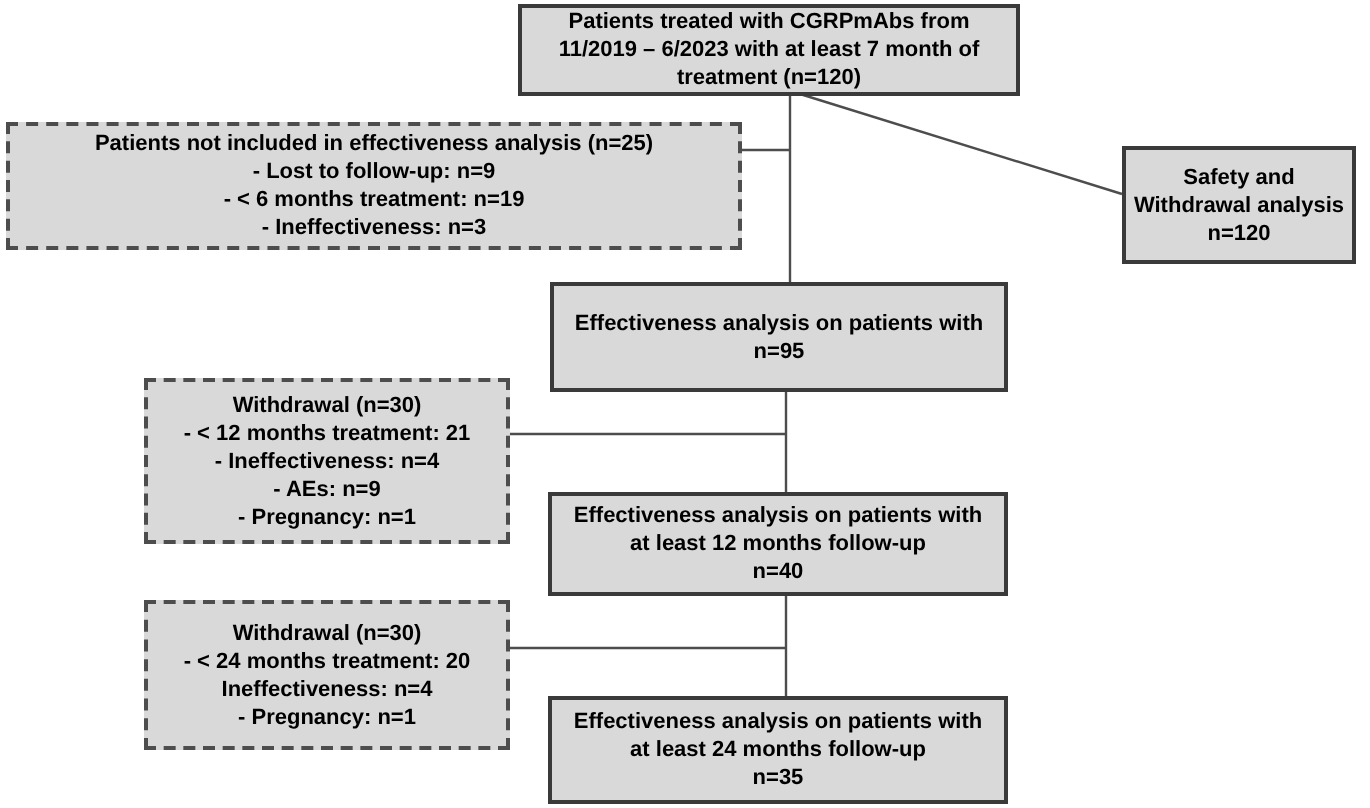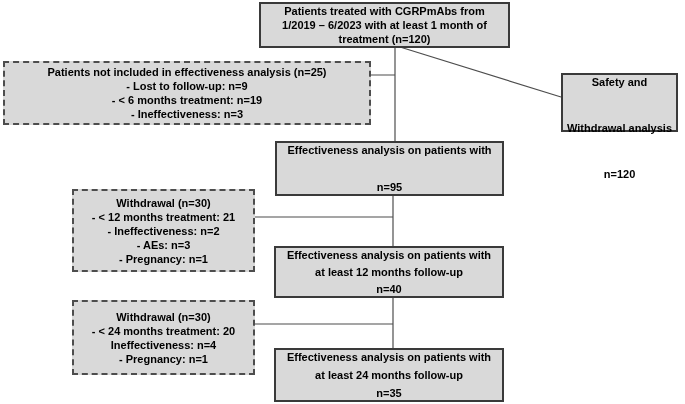--- a/index.html
+++ b/index.html
@@ -25,68 +25,68 @@
     flex-direction: column;
     align-items: center;
     justify-content: center;
     text-align: center;
     box-sizing: border-box;
     color: #000000;
     font-weight: bold;
     font-size: 11px;
     line-height: 14px;
   }
-  .box.solid  { border: 2px solid #3a3a3a; justify-content: space-between; }
+  .box.solid  { border: 2px solid #3a3a3a; }
   .box.dashed { border: 2px dashed #4d4d4d; }
   .ln { display: block; white-space: nowrap; }
 </style>
 </head>
 <body>
 
 <div class="canvas">
 
   <svg class="connectors" viewBox="0 0 685 404" xmlns="http://www.w3.org/2000/svg">
     <line x1="395" y1="47" x2="395" y2="141" stroke="#4d4d4d" stroke-width="1.2"></line>
     <line x1="393" y1="196" x2="393" y2="246" stroke="#4d4d4d" stroke-width="1.2"></line>
     <line x1="393" y1="298" x2="393" y2="348" stroke="#4d4d4d" stroke-width="1.2"></line>
     <line x1="311" y1="75" x2="395" y2="75" stroke="#4d4d4d" stroke-width="1.2"></line>
     <line x1="255" y1="217" x2="393" y2="217" stroke="#4d4d4d" stroke-width="1.2"></line>
     <line x1="255" y1="324" x2="393" y2="324" stroke="#4d4d4d" stroke-width="1.2"></line>
     <line x1="400" y1="47" x2="561" y2="97" stroke="#4d4d4d" stroke-width="1.2"></line>
   </svg>
 
   <div class="box solid" style="left:259px; top:2px; width:251px; height:46px;">
     <span class="ln">Patients treated with CGRPmAbs from</span>
-    <span class="ln">1/2019 – 6/2023 with at least 1 month of</span>
+    <span class="ln">11/2019 – 6/2023 with at least 7 month of</span>
     <span class="ln">treatment (n=120)</span>
   </div>
 
   <div class="box dashed" style="left:3px; top:61px; width:368px; height:64px;">
     <span class="ln">Patients not included in effectiveness analysis (n=25)</span>
     <span class="ln">- Lost to follow-up: n=9</span>
     <span class="ln">- &lt; 6 months treatment: n=19</span>
     <span class="ln">- Ineffectiveness: n=3</span>
   </div>
 
-  <div class="box solid" style="left:561px; top:73px; width:117px; height:59px;gap:32px;">
+  <div class="box solid" style="left:561px; top:73px; width:117px; height:59px;">
     <span class="ln">Safety and</span>
     <span class="ln">Withdrawal analysis</span>
     <span class="ln">n=120</span>
   </div>
 
   <div class="box solid" style="left:275px; top:141px; width:229px; height:55px;">
     <span class="ln">Effectiveness  analysis on patients with</span>
     <span class="ln">n=95</span>
   </div>
 
   <div class="box dashed" style="left:72px; top:189px; width:183px; height:83px;">
     <span class="ln">Withdrawal (n=30)</span>
     <span class="ln">- &lt; 12 months treatment: 21</span>
-    <span class="ln">- Ineffectiveness: n=2</span>
-    <span class="ln">- AEs: n=3</span>
+    <span class="ln">- Ineffectiveness: n=4</span>
+    <span class="ln">- AEs: n=9</span>
     <span class="ln">- Pregnancy: n=1</span>
   </div>
 
   <div class="box solid" style="left:274px; top:246px; width:230px; height:52px;">
     <span class="ln">Effectiveness analysis on patients  with</span>
     <span class="ln">at least 12 months follow-up</span>
     <span class="ln">n=40</span>
   </div>
 
   <div class="box dashed" style="left:72px; top:300px; width:183px; height:75px;">

